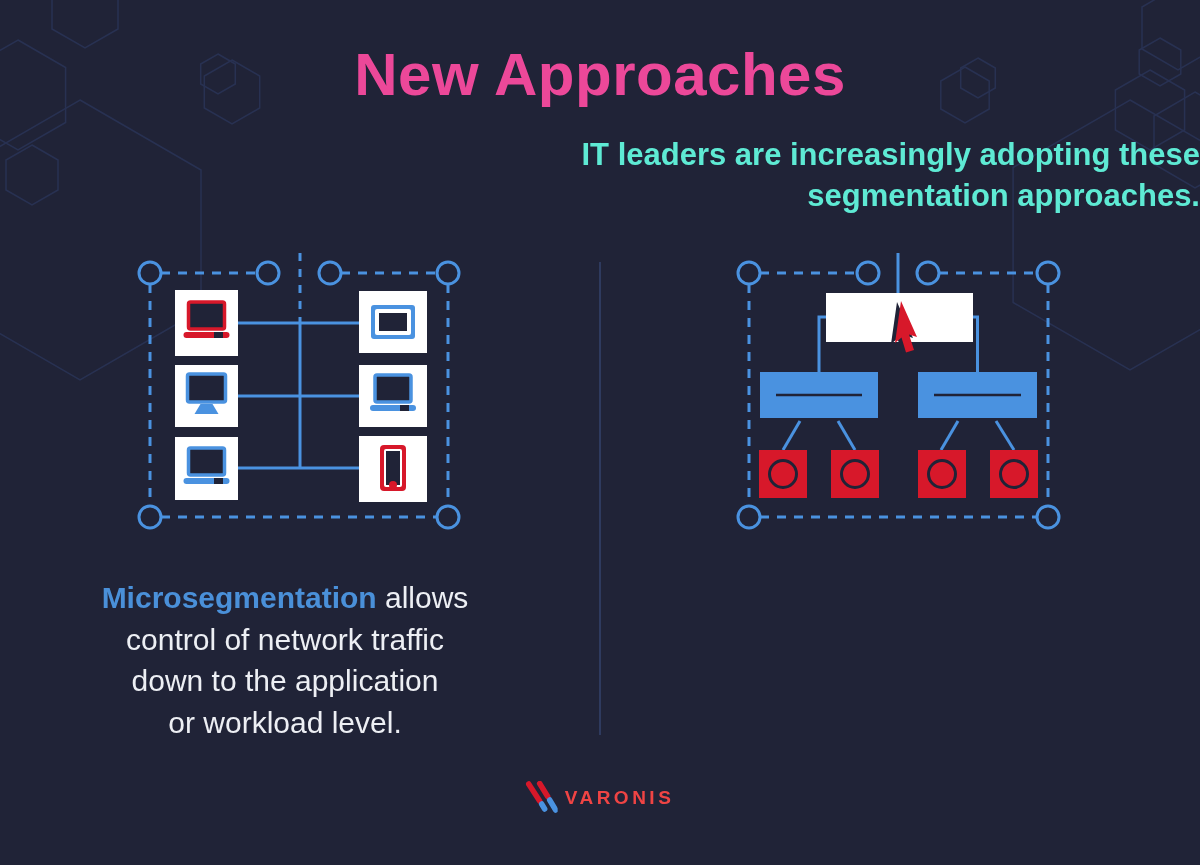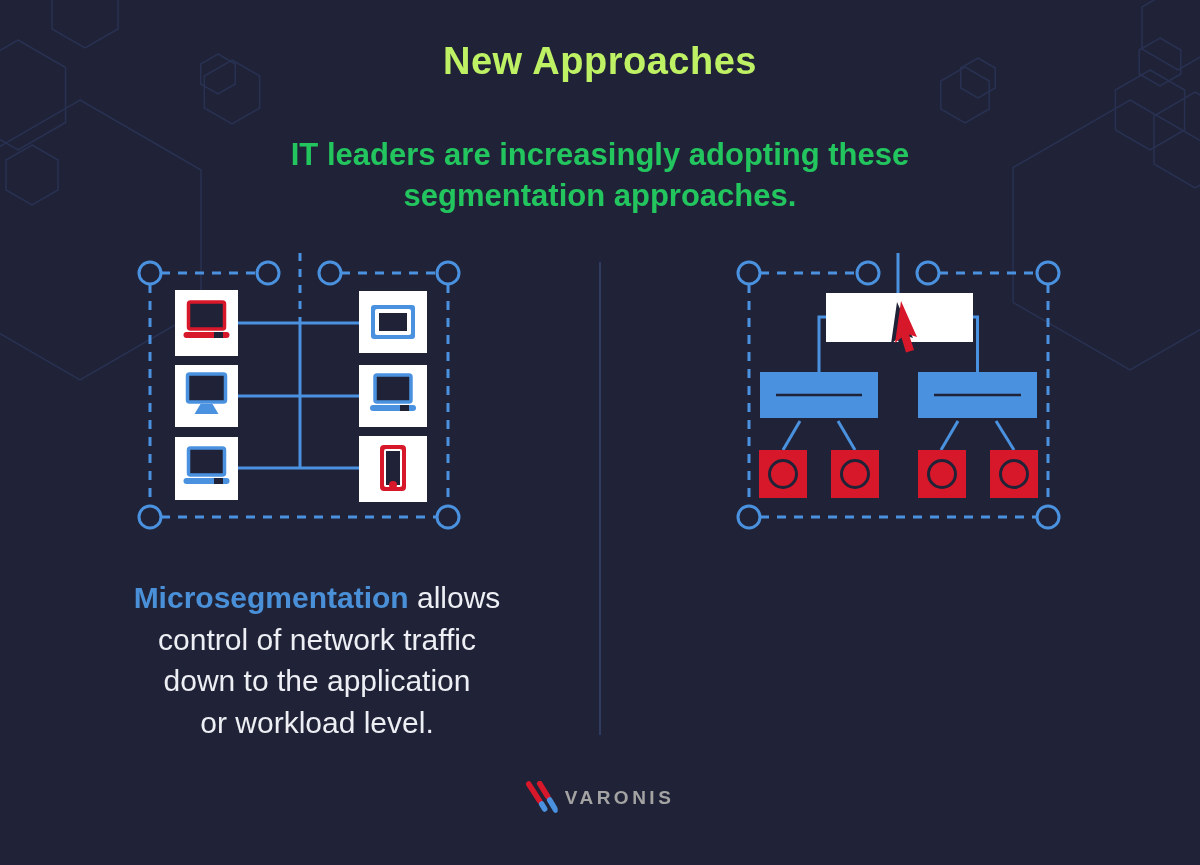--- a/index.html
+++ b/index.html
@@ -6,42 +6,42 @@
   .canvas{
     position:relative;width:1200px;height:865px;overflow:hidden;
     background:#202337;
     font-family:"Liberation Sans", sans-serif;
   }
   svg.layer{position:absolute;left:0;top:0;width:1200px;height:865px;display:block;}
   .bg{z-index:0;}
   .fg{z-index:2;}
   .title{
     position:absolute;z-index:3;left:0;right:0;top:40px;margin:0;
-    text-align:center;font-size:38px;font-weight:700;letter-spacing:.5px;
-    color:#bef264;
+    text-align:center;font-size:60px;font-weight:700;letter-spacing:.5px;
+    color:#ec4899;
   }
   .subtitle{
     position:absolute;z-index:3;left:0;right:0;top:134px;margin:0;
-    text-align:center;font-size:31px;font-weight:700;line-height:41px;
-    color:#22c55e;white-space:pre-line;
+    text-align:right;font-size:31px;font-weight:700;line-height:41px;
+    color:#5eead4;white-space:pre-line;
   }
   .caption{
     position:absolute;z-index:3;top:577px;width:530px;margin:0;
     text-align:center;font-size:30px;font-weight:400;line-height:41.5px;
     color:#edeff4;white-space:pre-line;
   }
-  .caption.left{left:52px;}
+  .caption.left{left:20px;}
   .caption.right{left:637px;}
   .caption .hl{color:#4a90d9;font-weight:700;}
   .logo{
     position:absolute;z-index:3;left:50%;top:781px;transform:translateX(-50%);
     display:flex;align-items:center;gap:7px;
   }
   .logo-text{
-    color:#a3a3a3;font-size:19px;font-weight:700;letter-spacing:3.5px;
+    color:#ef4444;font-size:19px;font-weight:700;letter-spacing:3.5px;
     line-height:34px;
   }
 </style>
 </head>
 <body>
 
 <div class="canvas">
 
   <svg class="layer bg" viewBox="0 0 1200 865">
     <g fill="none" stroke="#2d3a63" stroke-width="1.5" opacity="0.62">

